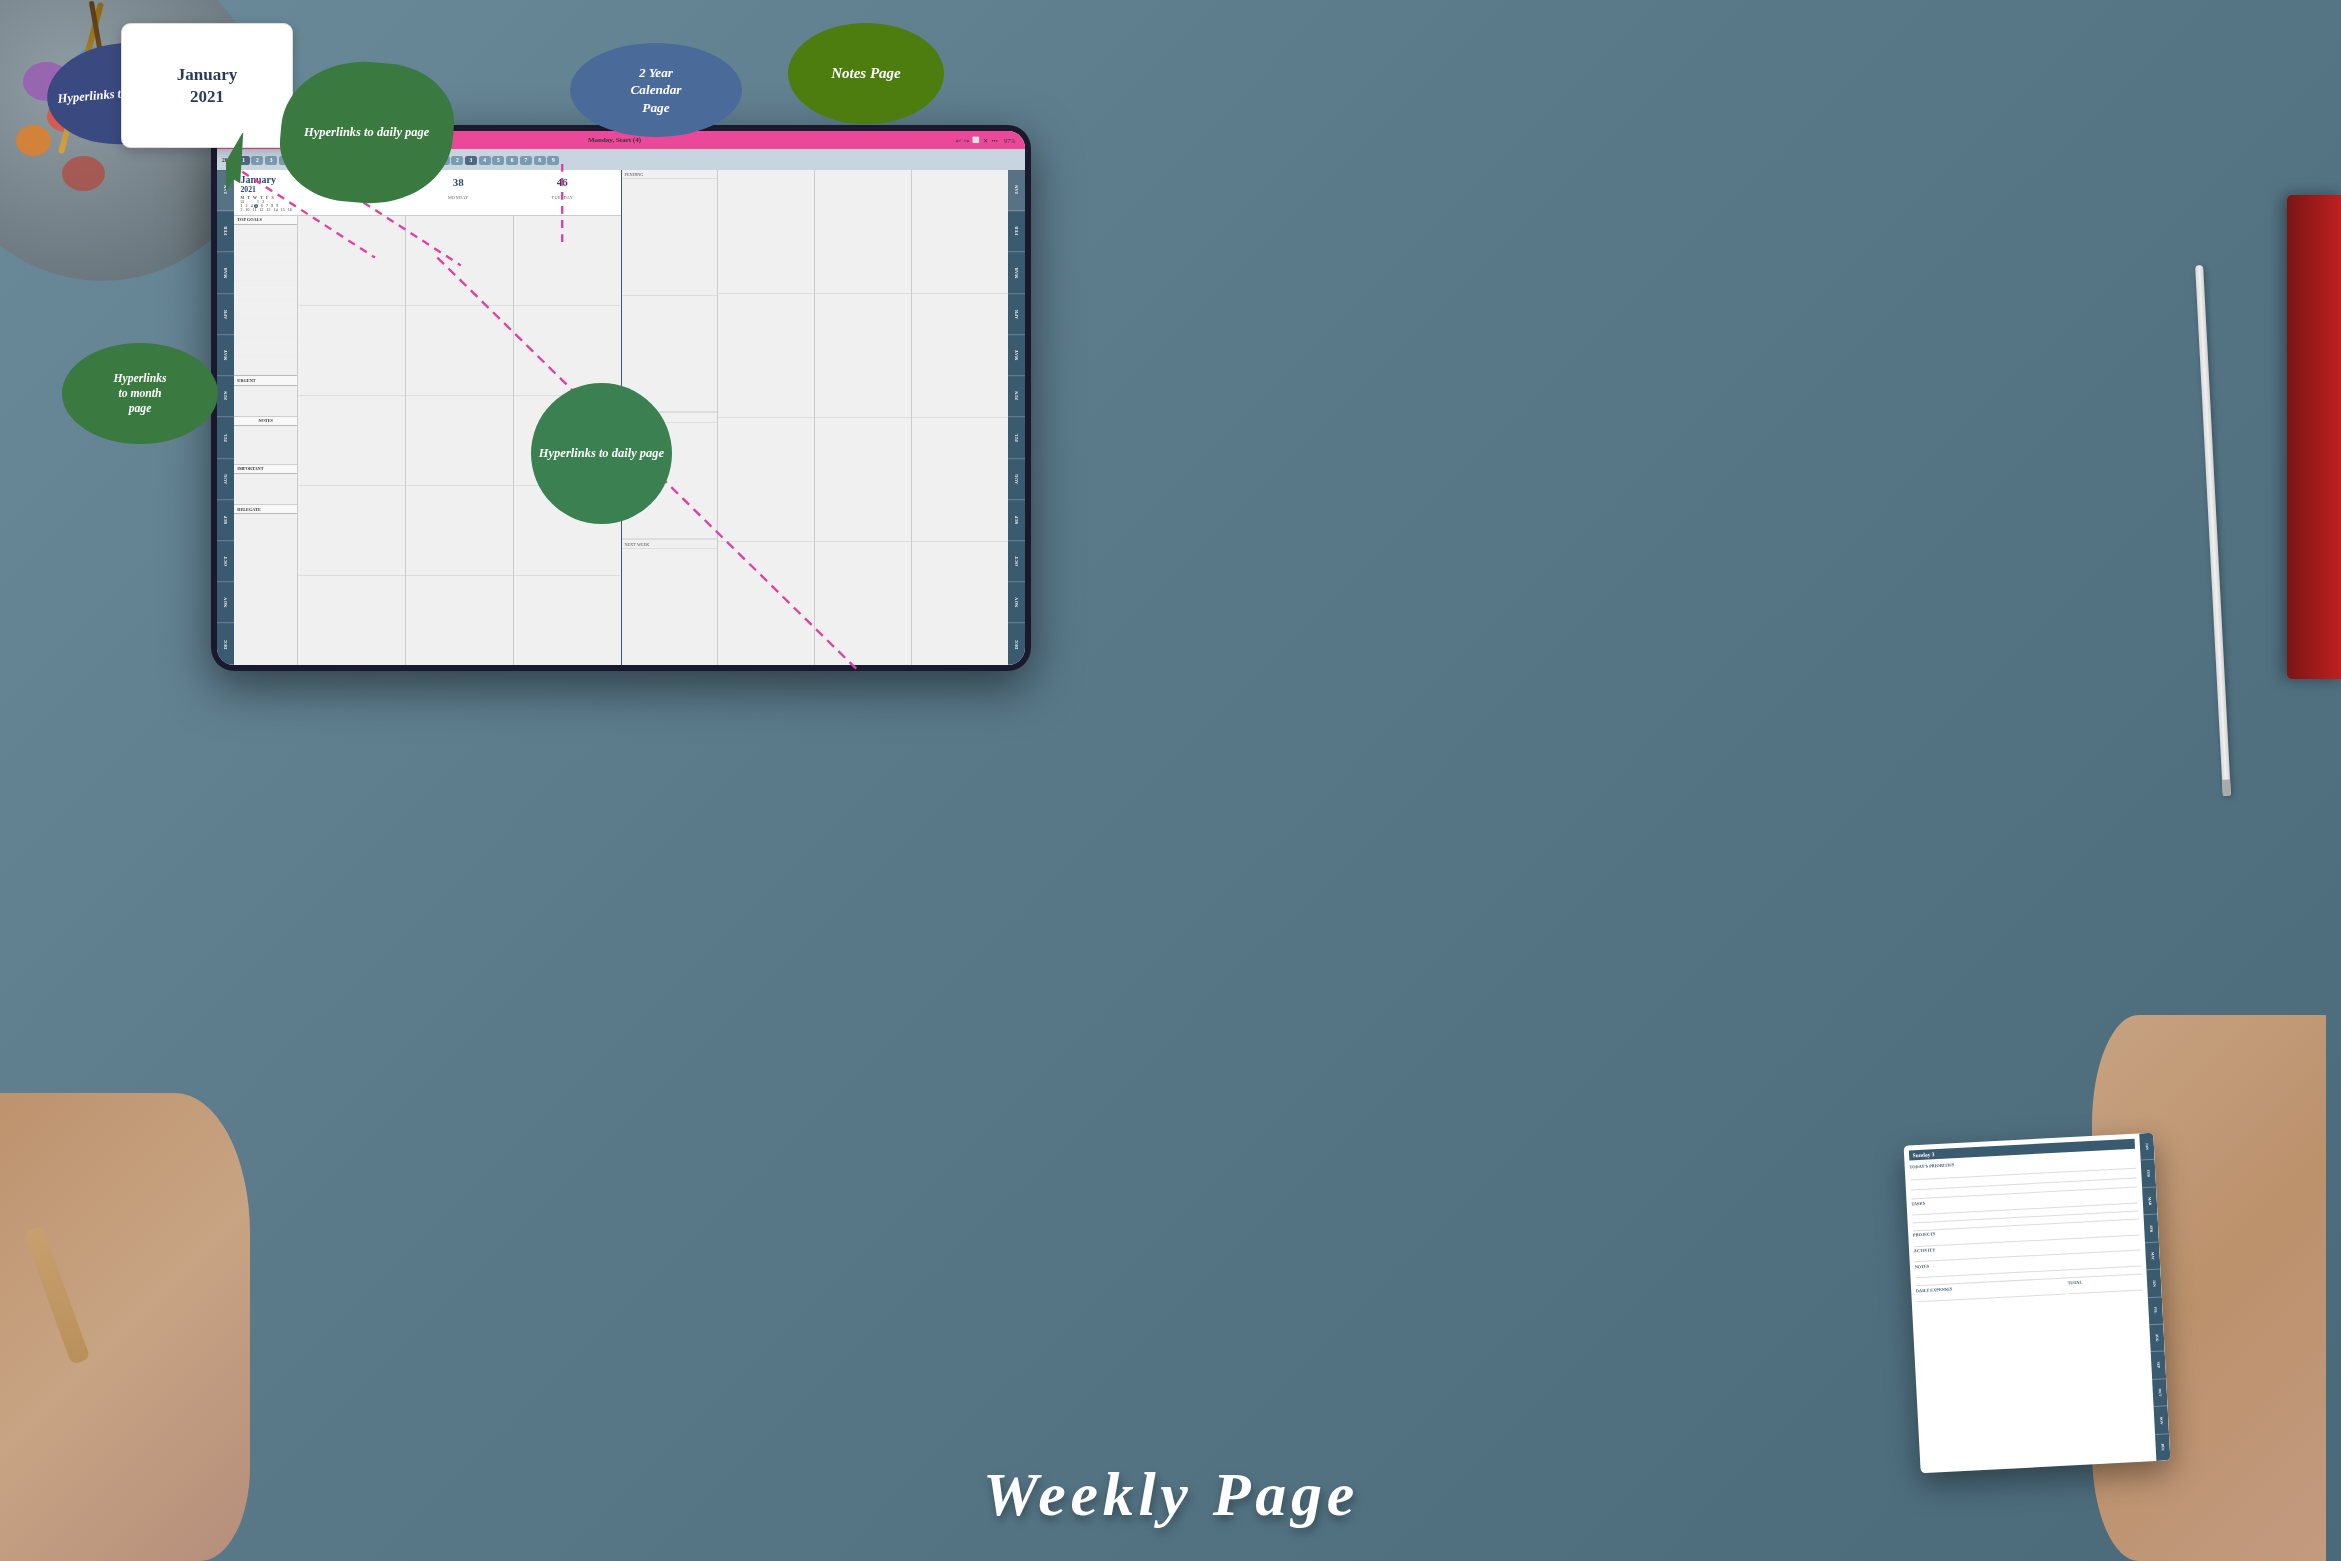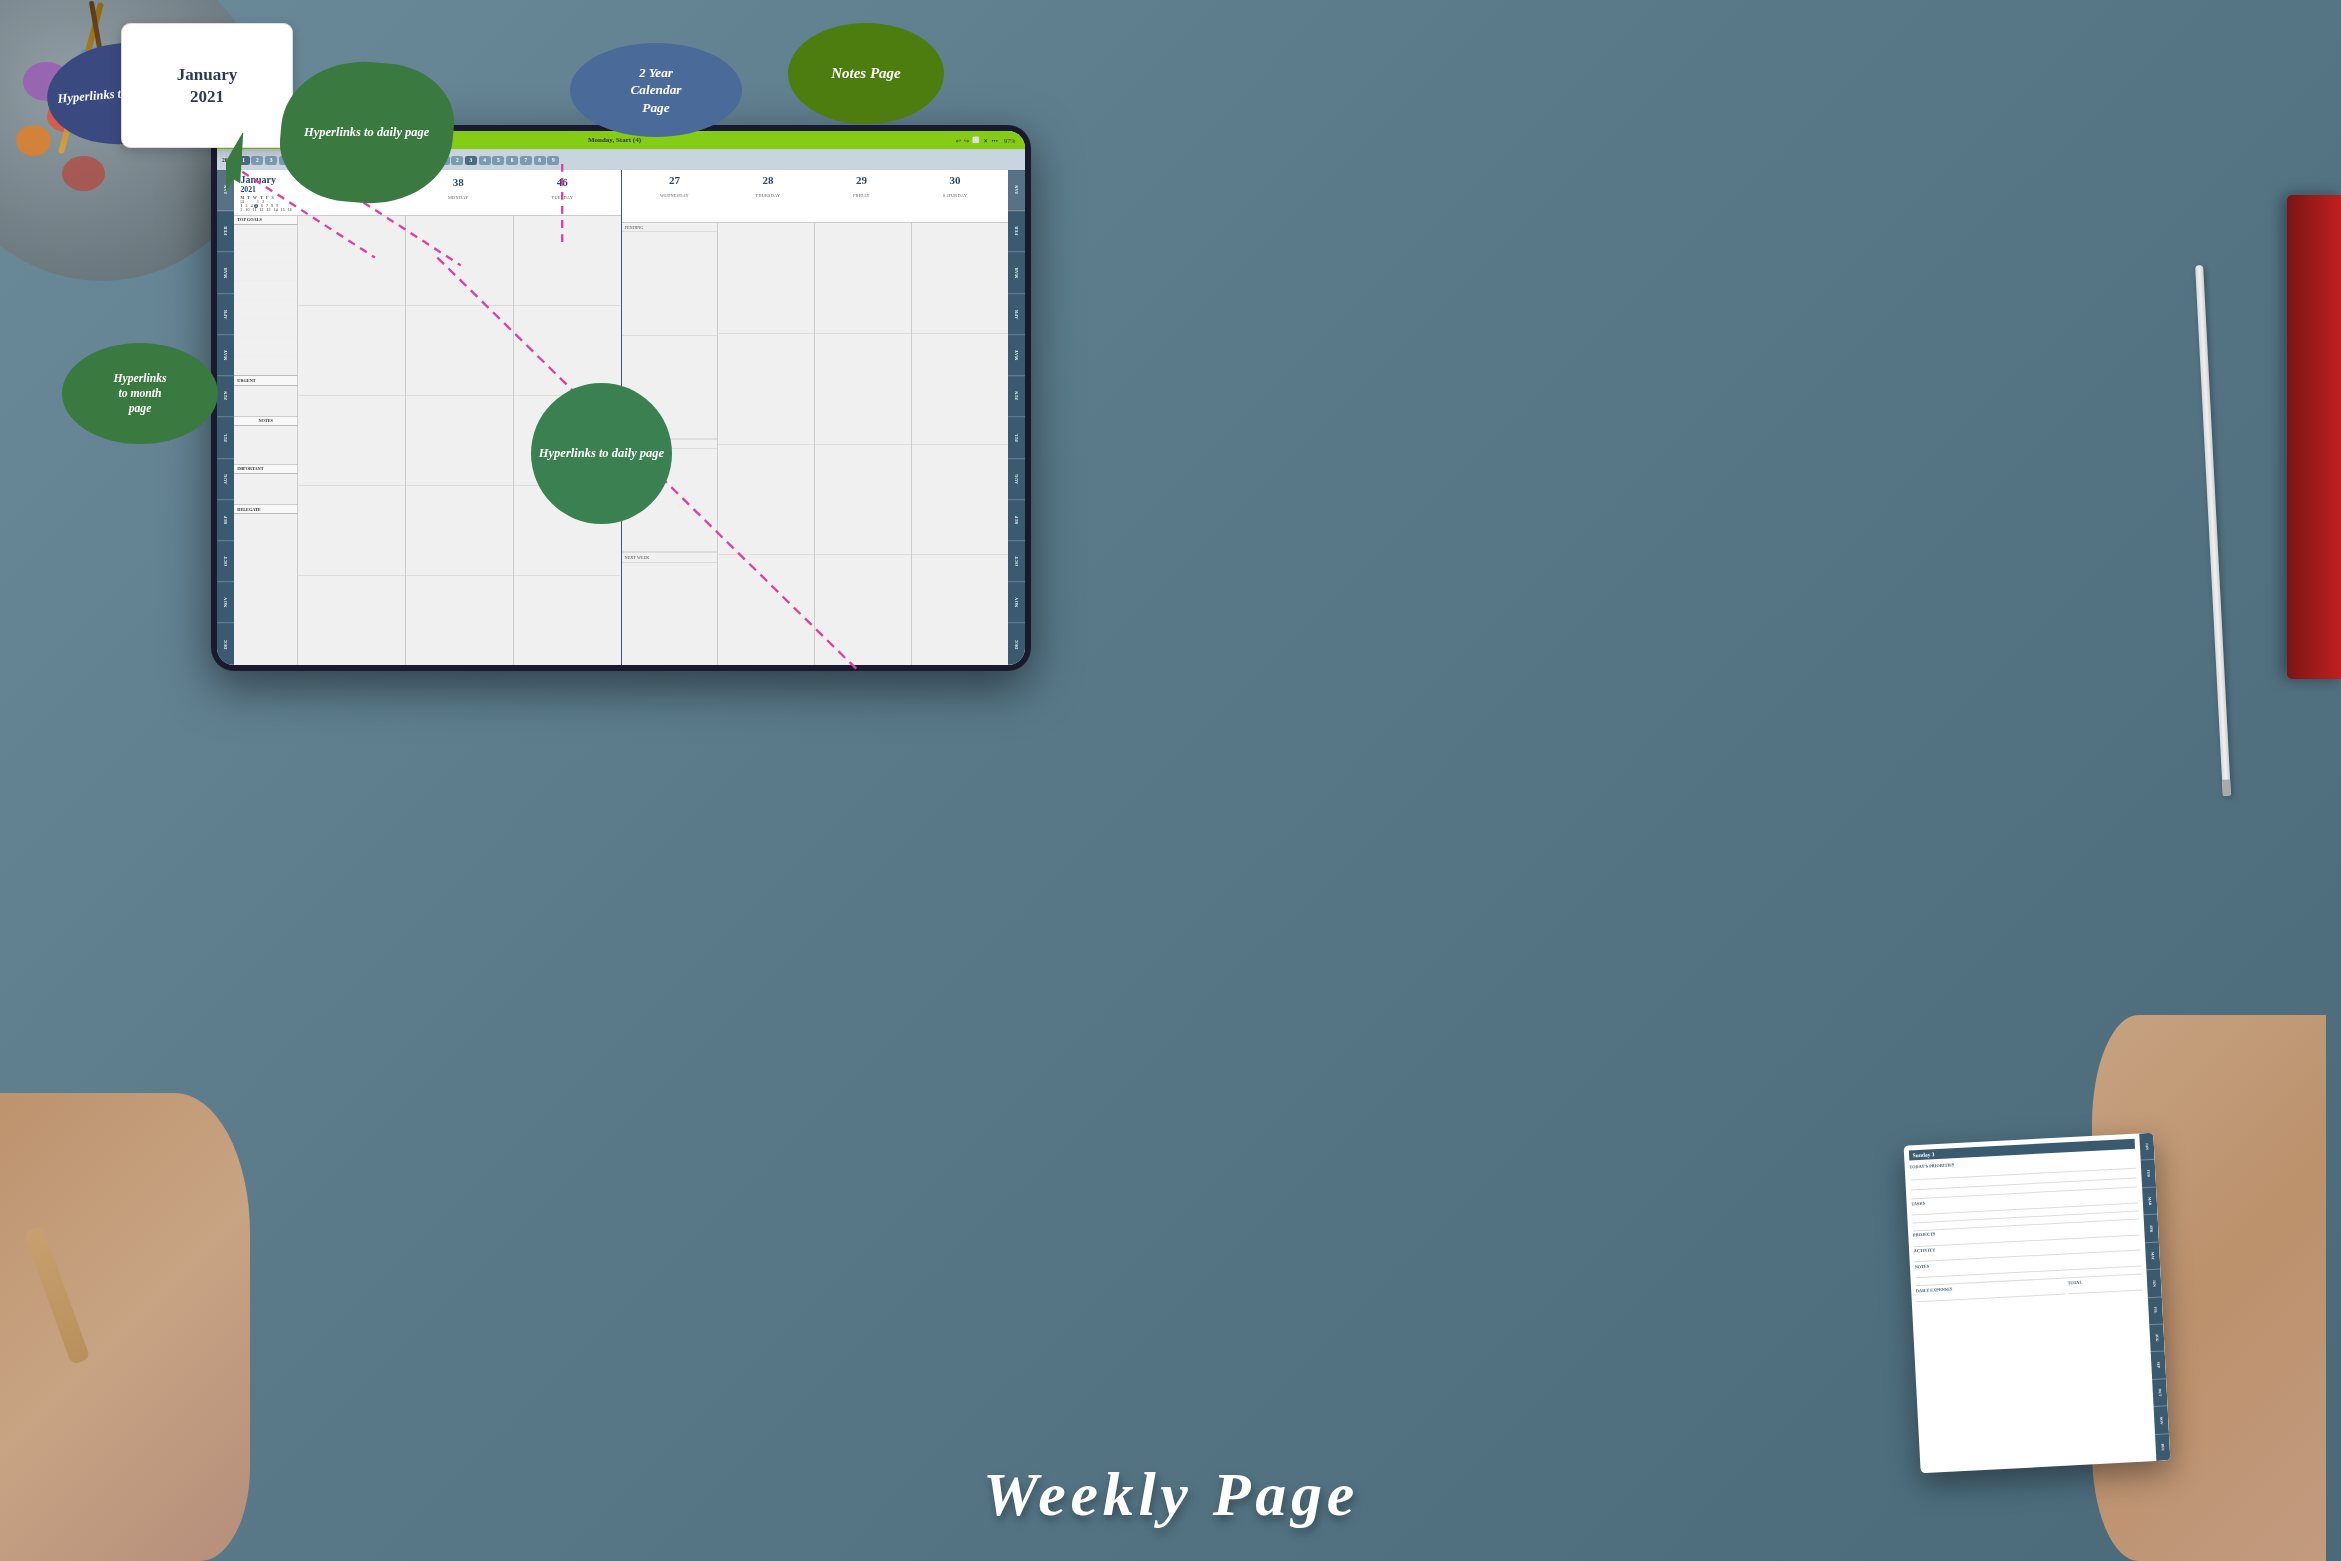--- a/index.html
+++ b/index.html
@@ -36,21 +36,21 @@
       height: 100%;
       background: #f0f0f0;
       border-radius: 17px;
       overflow: hidden;
       display: flex;
       flex-direction: column;
     }
 
     
     .tablet-topbar {
-      background: #84cc16;
+      background: #ec4899;
       padding: 3.1px 9.4px;
       display: flex;
       align-items: center;
       justify-content: space-between;
       font-size: 7px;
       color: #333;
       border-bottom: 0.8px solid #ccc;
       height: 19px;
     }
 
@@ -333,38 +333,20 @@
                 <div style="flex:1;border-bottom:0.8px solid #ddd;"></div>
                 <div style="flex:1;"></div>
               </div>
             </div>
           </div>
         </div>
       </div>
 
       <div style="flex:1;display:flex;flex-direction:column;">
 
-        <div style="display:flex;padding:3.9px 6.2px 2.3px;border-bottom:0.8px solid #ccc;background:white;height:53px;">
-          <div style="flex:1;text-align:center;">
-            <span style="font-size:11px;font-weight:bold;color:#2a4a6a;display:block;">27</span>
-            <span style="font-size:4.3px;color:#666;text-transform:uppercase;letter-spacing:0.2px;">Wednesday</span>
-          </div>
-          <div style="flex:1;text-align:center;">
-            <span style="font-size:11px;font-weight:bold;color:#2a4a6a;display:block;">28</span>
-            <span style="font-size:4.3px;color:#666;text-transform:uppercase;letter-spacing:0.2px;">Thursday</span>
-          </div>
-          <div style="flex:1;text-align:center;">
-            <span style="font-size:11px;font-weight:bold;color:#2a4a6a;display:block;">29</span>
-            <span style="font-size:4.3px;color:#666;text-transform:uppercase;letter-spacing:0.2px;">Friday</span>
-          </div>
-          <div style="flex:1;text-align:center;">
-            <span style="font-size:11px;font-weight:bold;color:#2a4a6a;display:block;">30</span>
-            <span style="font-size:4.3px;color:#666;text-transform:uppercase;letter-spacing:0.2px;">Saturday</span>
-          </div>
-        </div>
 
         <div style="flex:1;display:flex;overflow:hidden;">
           <div style="flex:1;display:flex;">
             <div style="flex:1;border-right:0.8px solid #ccc;display:flex;flex-direction:column;">
 
               <div style="font-size:4.3px;color:#555;padding:1.6px 3.1px;border-bottom:0.8px solid #ddd;text-transform:uppercase;">Pending</div>
               <div style="flex:1;border-bottom:0.8px solid #ddd;"></div>
               <div style="flex:1;border-bottom:0.8px solid #ddd;"></div>
 
               <div style="font-size:4.3px;color:#555;padding:1.6px 3.1px;border-bottom:0.8px solid #ddd;border-top:0.8px solid #ddd;text-transform:uppercase;">Decisions</div>

